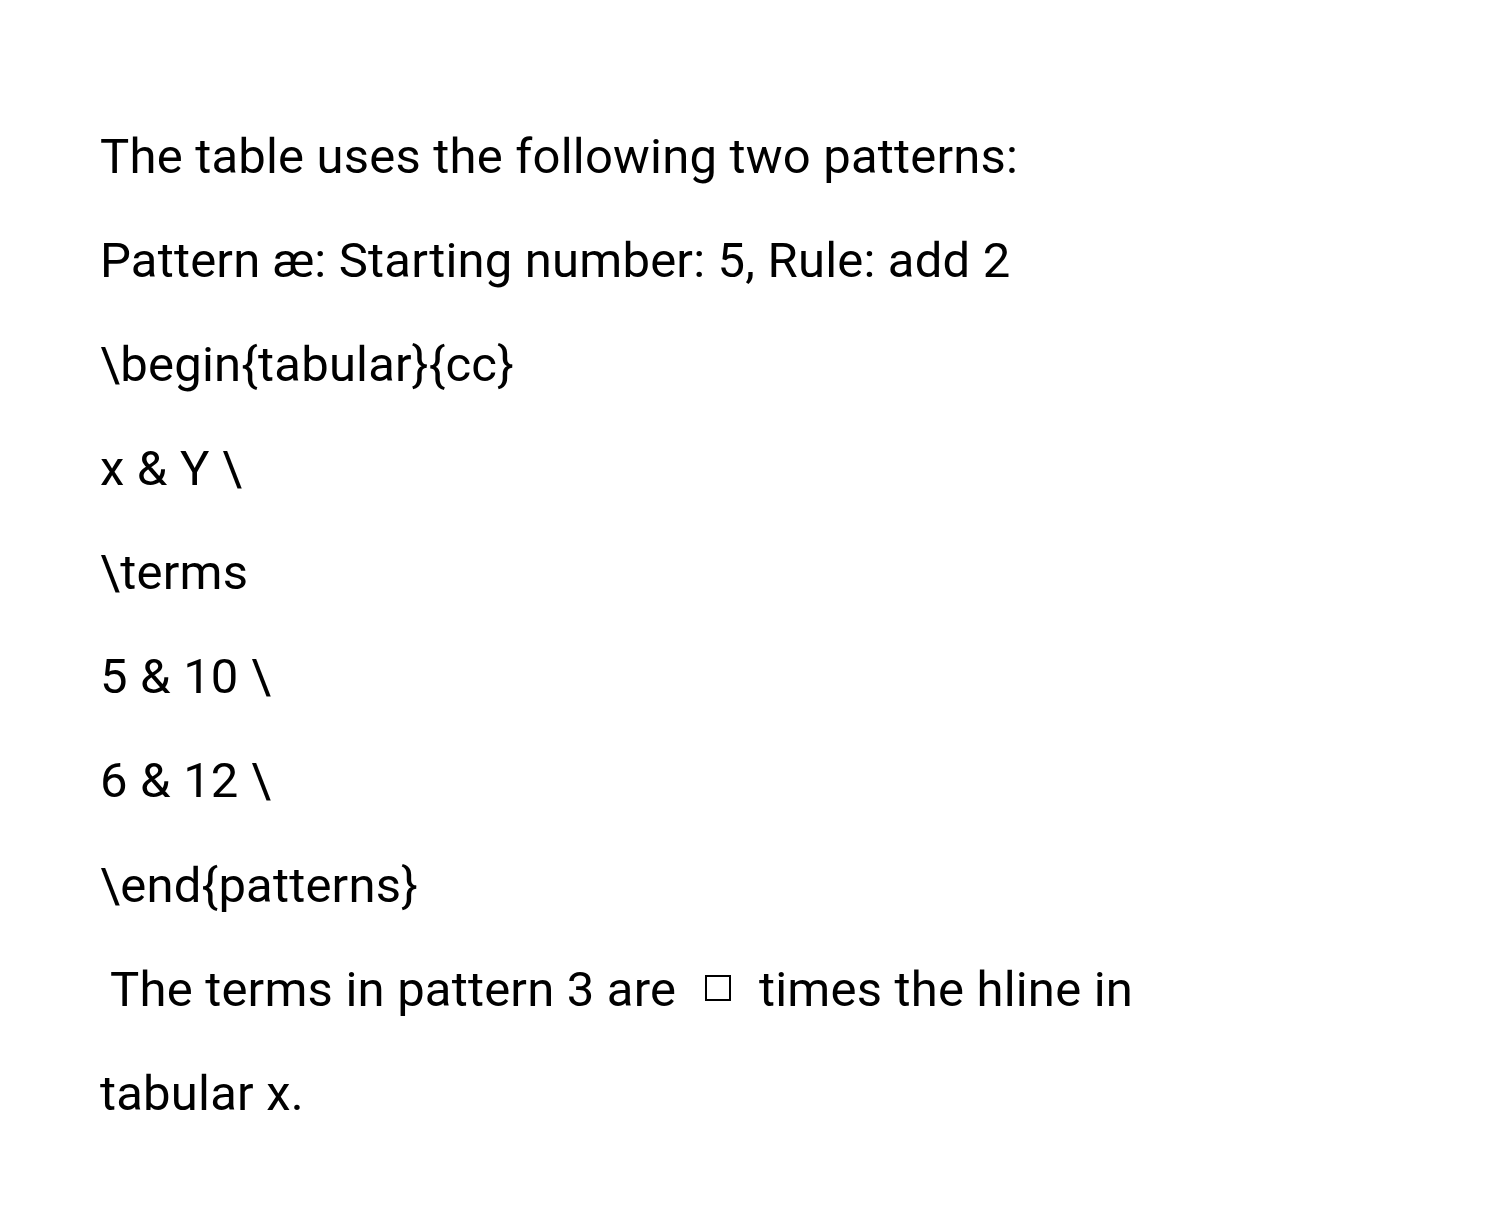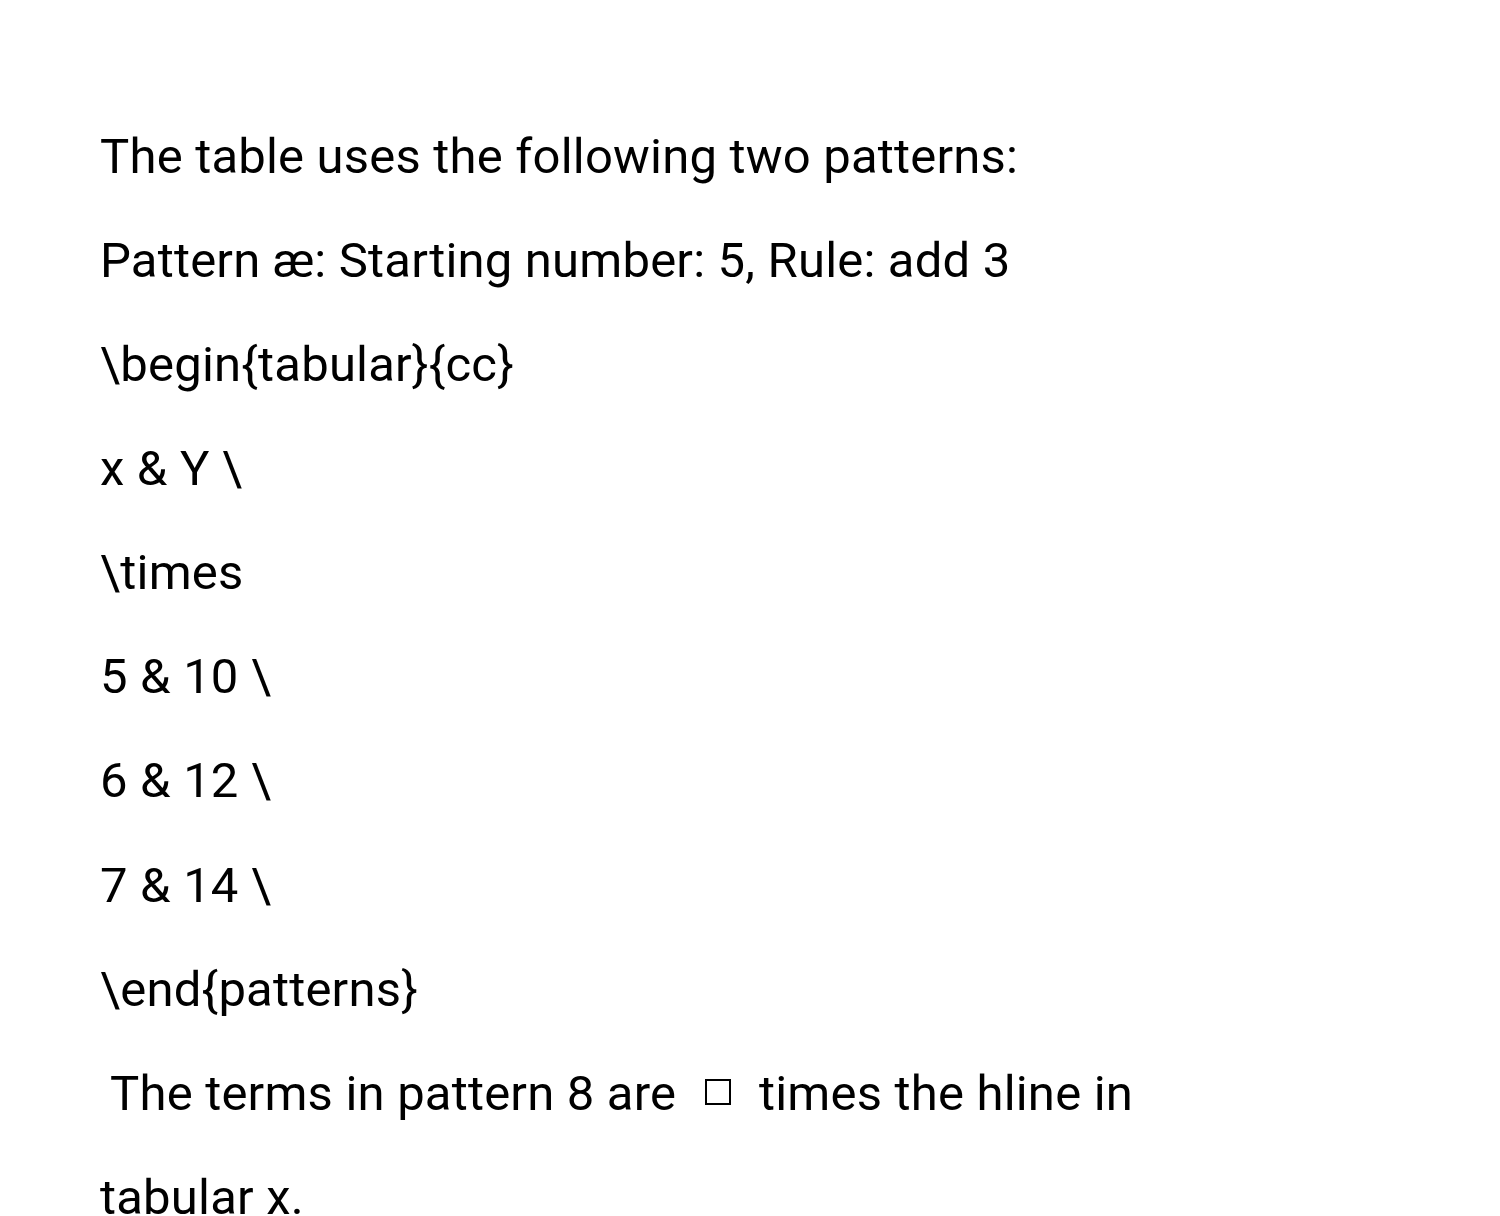--- a/index.html
+++ b/index.html
@@ -33,25 +33,24 @@
     margin: 0 6px 6px 6px;
     position: relative;
     top: -2px;
   }
 </style>
 </head>
 <body>
 
 <div class="page">
   <span class="line">The table uses the following two patterns:</span>
-  <span class="line">Pattern æ: Starting number: 5, Rule: add 3</span>
+  <span class="line">Pattern æ: Starting number: 5, Rule: add 2</span>
   <span class="line">\begin{tabular}{cc}</span>
   <span class="line">x &amp; Y \</span>
-  <span class="line">\times</span>
+  <span class="line">\terms</span>
   <span class="line">5 &amp; 10 \</span>
   <span class="line">6 &amp; 12 \</span>
-  <span class="line">7 &amp; 14 \</span>
   <span class="line">\end{patterns}</span>
   <span class="line">
-    <span>The terms in pattern 8 are </span><span class="blank-box"></span><span> times the hline in</span>
+    <span>The terms in pattern 3 are </span><span class="blank-box"></span><span> times the hline in</span>
   </span>
   <span class="line">tabular x.</span>
 </div>
 
 </body></html>

